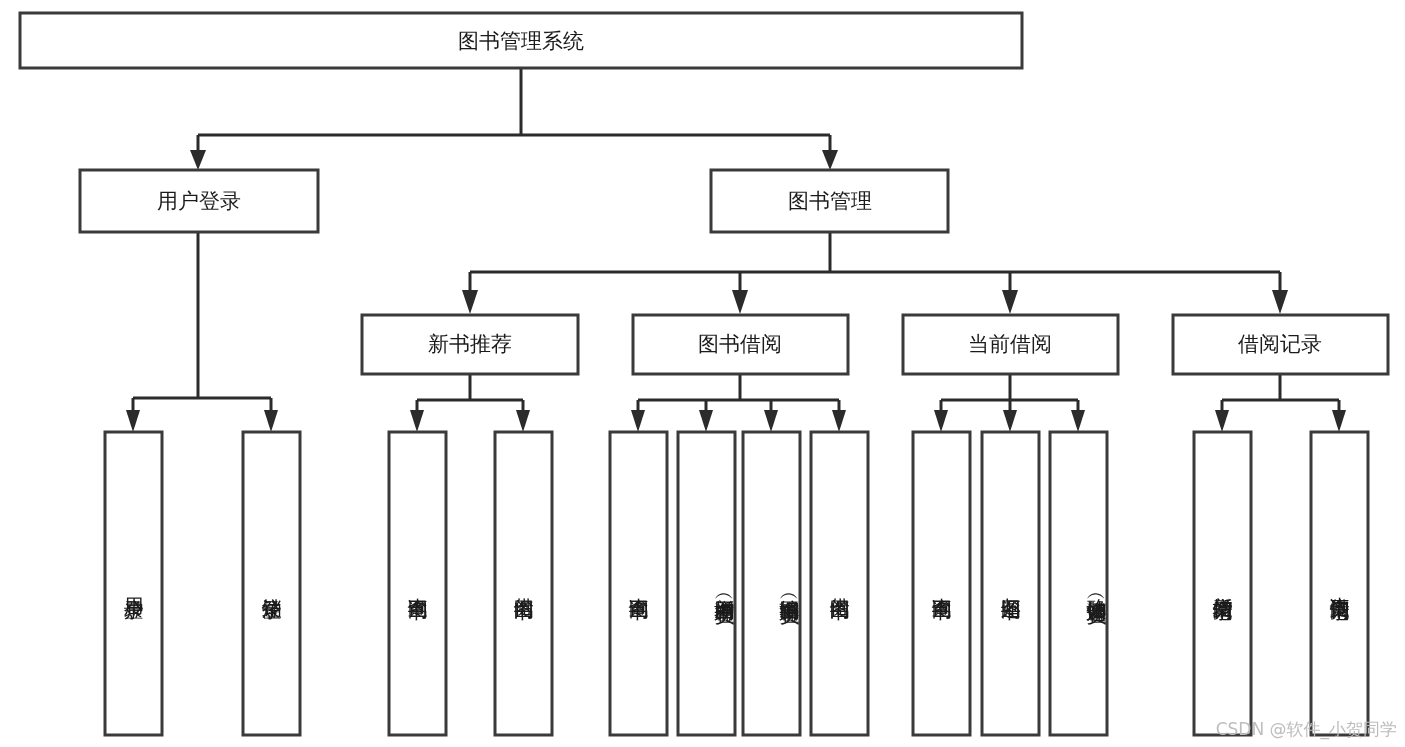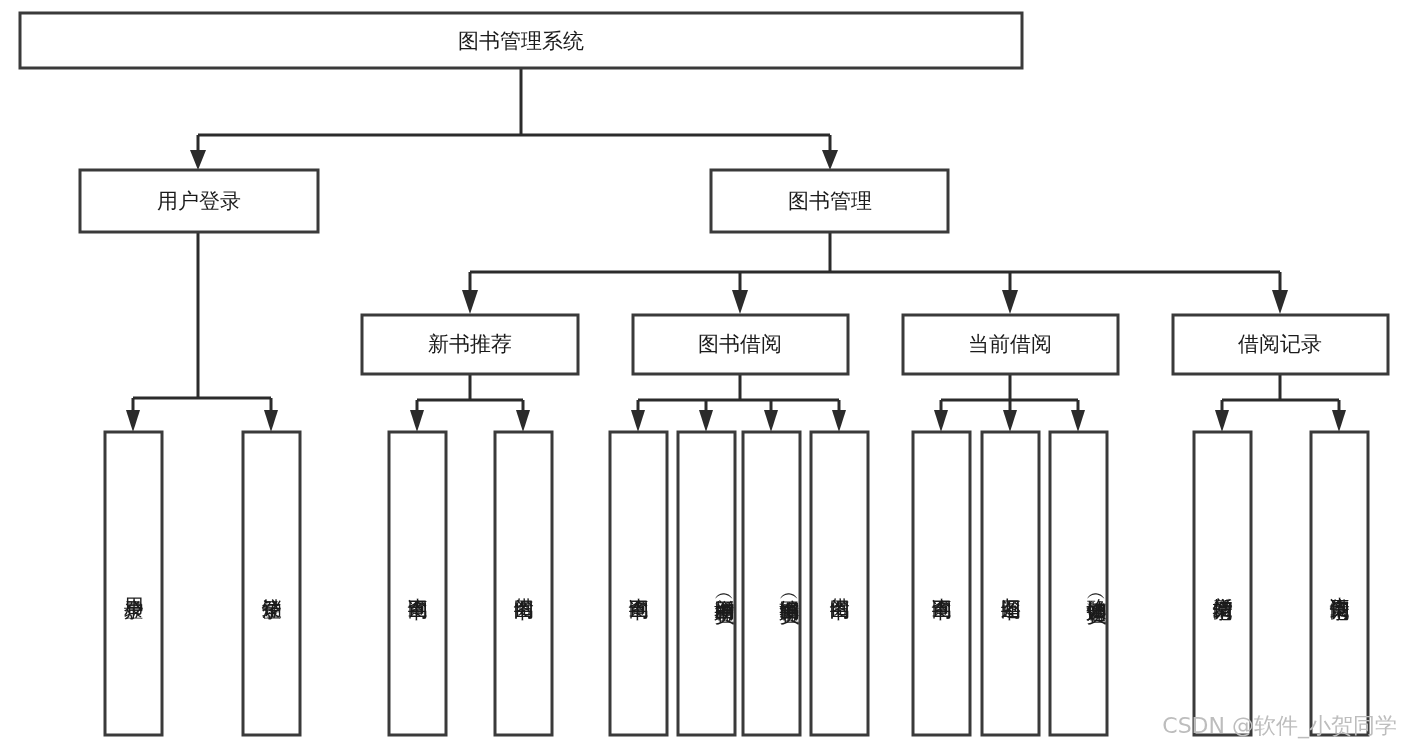--- a/index.html
+++ b/index.html
@@ -70,21 +70,21 @@
   .vlabel.top {
     display: flex;
     align-items: flex-start;
     justify-content: center;
   }
   .watermark {
     position: absolute;
     right: 8px;
     bottom: 6px;
     font-family: "DejaVu Sans", "Liberation Sans", sans-serif;
-    font-size: 22px;
+    font-size: 17px;
     color: #bdbdbd;
     white-space: nowrap;
     pointer-events: none;
   }
 </style>
 </head>
 <body>
 
 <div id="diagram-root">
 

